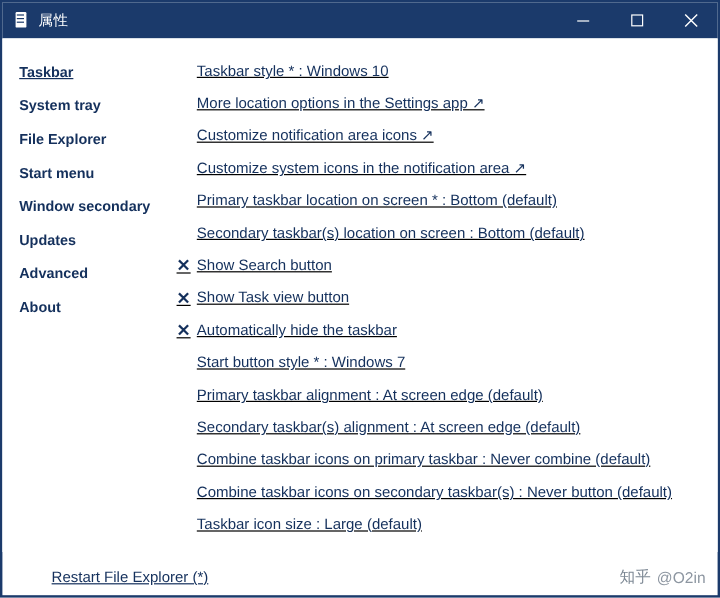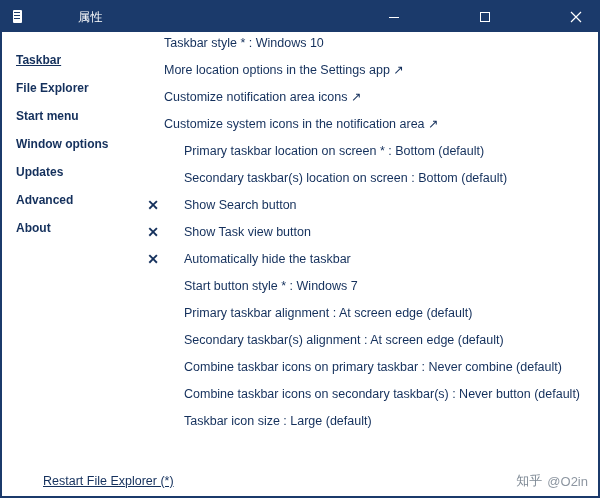--- a/index.html
+++ b/index.html
@@ -24,21 +24,20 @@
     flex-direction: column;
   }
   
   .titlebar {
     height: 30px;
     background: #1b3a6b;
     display: flex;
     align-items: center;
     flex: 0 0 auto;
     color: #ffffff;
-    gap: 46px;
   }
   .title-icon {
     width: 16px;
     height: 16px;
     margin-left: 8px;
     margin-right: 6px;
     position: relative;
     flex: 0 0 auto;
   }
   .title-icon .doc {
@@ -97,21 +96,23 @@
     padding: 6px 0 6px 14px;
     line-height: 16px;
     white-space: nowrap;
   }
   .nav-item.active {
     text-decoration: underline;
   }
 
   .main {
     flex: 1 1 auto;
-    position: relative;
+    padding-top: 16px;
+    position: relative;
+    text-decoration: underline;
   }
   .opt-row {
     display: flex;
     align-items: flex-start;
     min-height: 23px;
     padding: 2px 0 2px 0;
     font-size: 12.5px;
     color: #14305c;
     line-height: 19px;
   }
@@ -125,21 +126,21 @@
     line-height: 19px;
   }
   .opt-row .label {
     flex: 1 1 auto;
     white-space: nowrap;
   }
   .opt-row.link .label {
     text-decoration: none;
   }
   .indent-0 .label { margin-left: 0px; }
-  .indent-1 .label { margin-left: 20px; }
+  .indent-1 .label { }
 
   
   .footer {
     flex: 0 0 auto;
     height: 36px;
     position: relative;
     margin-left: 29px;
   }
   .restart-link {
     position: absolute;
@@ -195,23 +196,24 @@
       <svg width="12" height="12" viewBox="0 0 12 12" aria-hidden="true">
         <path d="M1 1 L11 11 M11 1 L1 11" stroke="#ffffff" stroke-width="1.2" fill="none"></path>
       </svg>
     </div>
   </div>
 
   <div class="content">
 
     <div class="sidebar">
       <div class="nav-item active">Taskbar</div>
+      <div class="nav-item">System tray</div>
       <div class="nav-item">File Explorer</div>
       <div class="nav-item">Start menu</div>
-      <div class="nav-item">Window options</div>
+      <div class="nav-item">Window secondary</div>
       <div class="nav-item">Updates</div>
       <div class="nav-item">Advanced</div>
       <div class="nav-item">About</div>
     </div>
 
     <div class="main">
       <div class="opt-row indent-0">
         <div class="mark"></div>
         <div class="label">Taskbar style * : Windows 10</div>
       </div>

